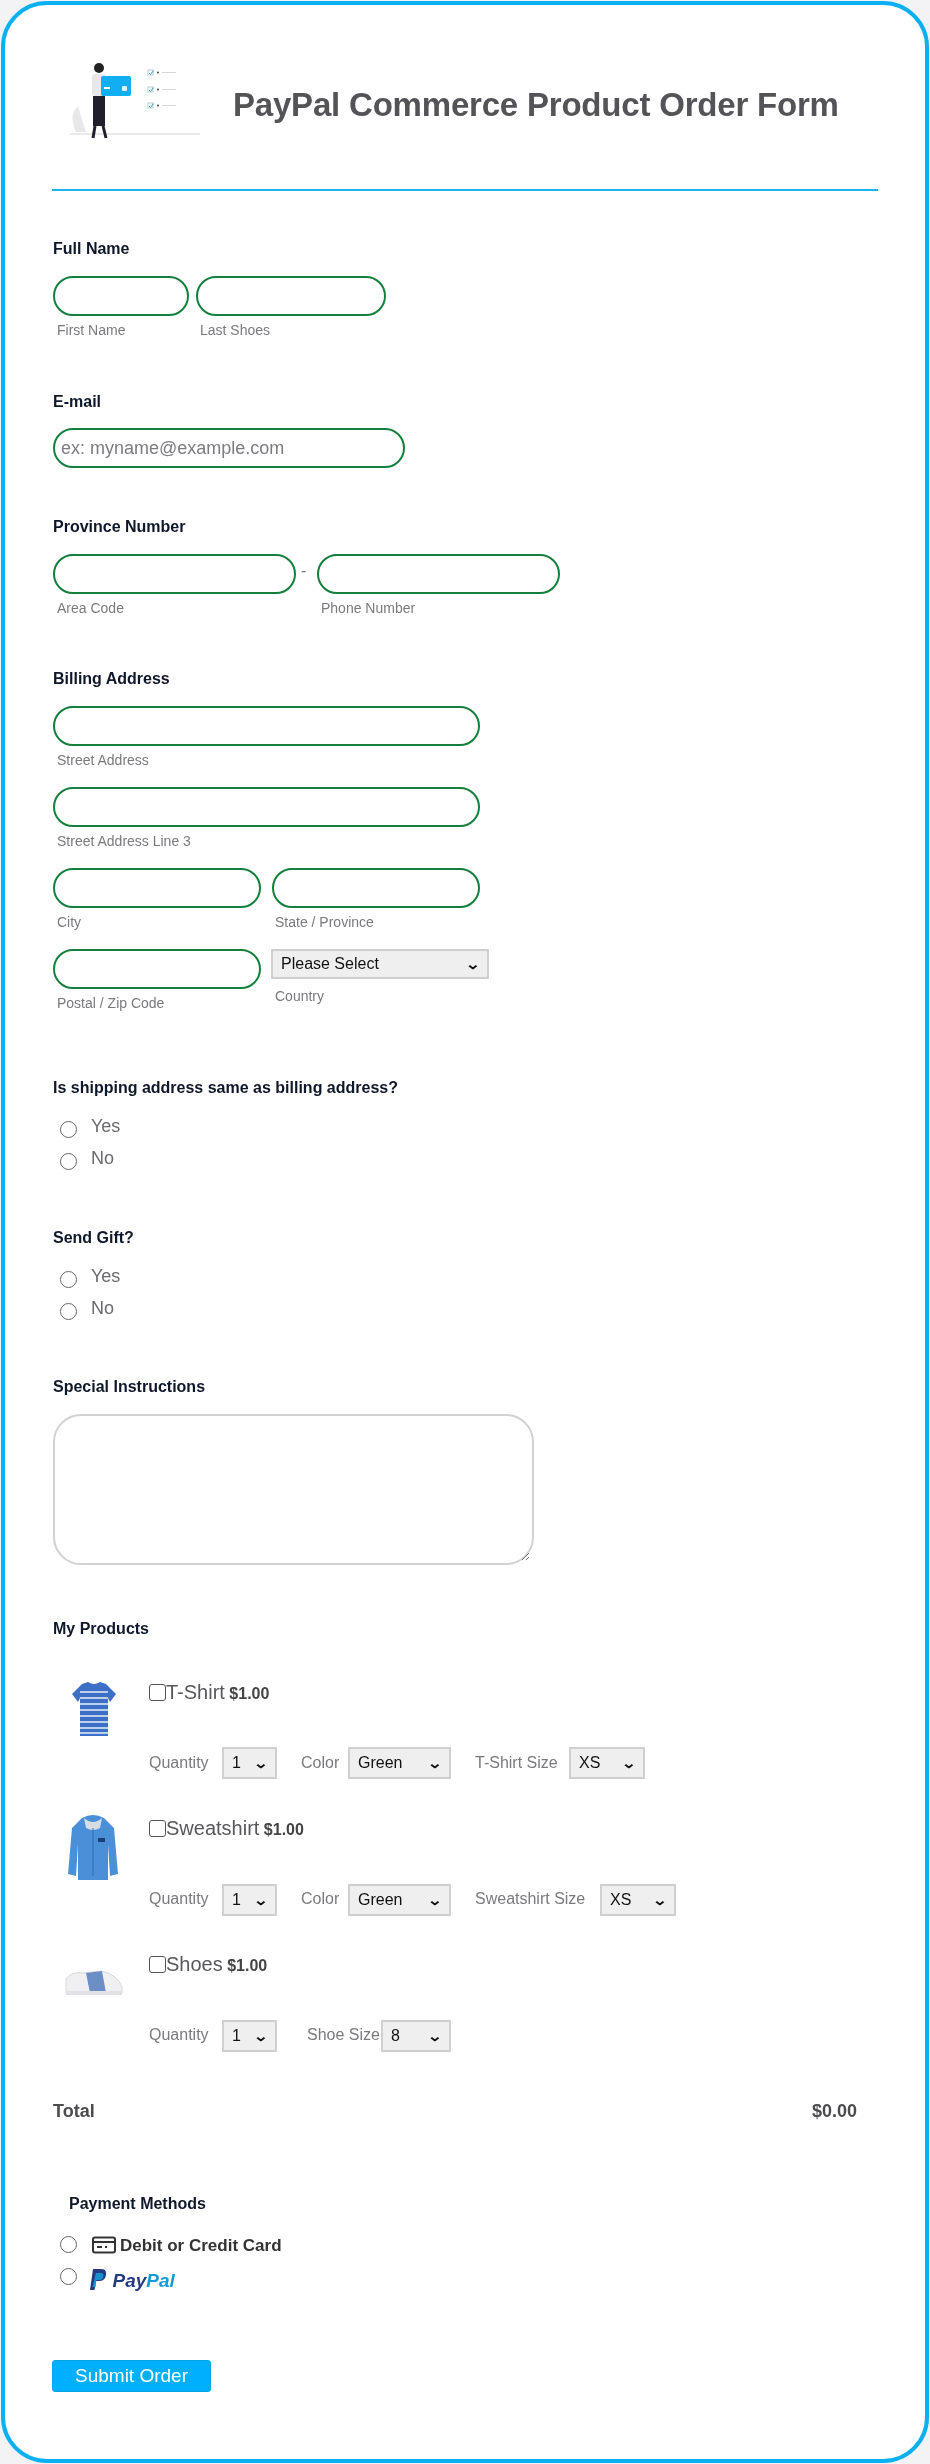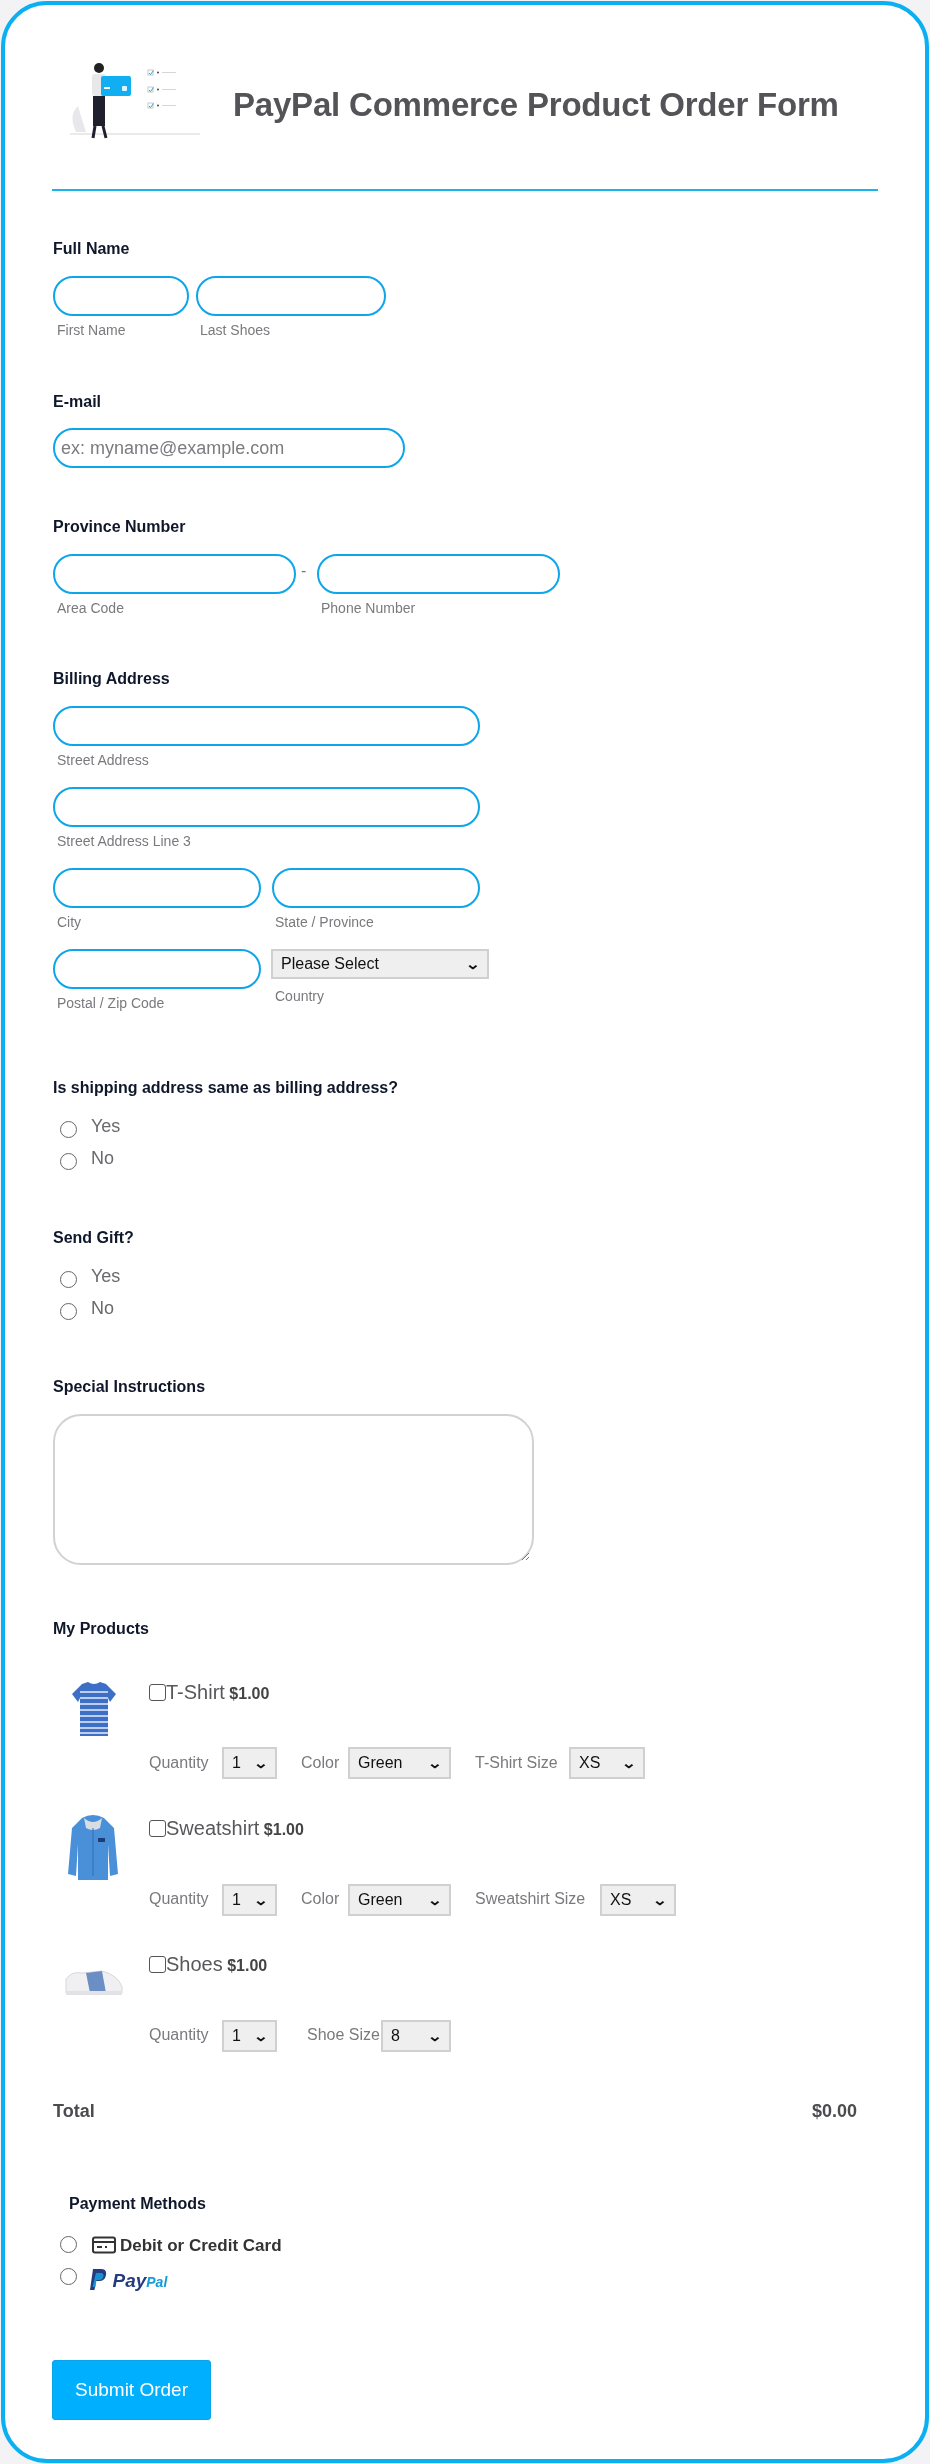--- a/index.html
+++ b/index.html
@@ -8,36 +8,36 @@
   .card {
     position: absolute; left: 1px; top: 1px; width: 928px; height: 2462px;
     background: #fff; border: 4px solid #0ab0f2; border-radius: 46px;
   }
   .abs { position: absolute; }
   .hdr-illus { left: 64px; top: 60px; width: 140px; height: 82px; }
   .title { left: 233px; top: 86px; font-size: 33px; font-weight: bold; color: #545458; letter-spacing: -0.2px; }
   .divider { left: 52px; top: 189px; width: 826px; height: 2px; background: #19b4ec; }
   .lbl { font-size: 16px; font-weight: bold; color: #0f172a; }
   .sub { font-size: 14px; color: #7a7a7e; }
-  .inp { border: 2px solid #0ea5e9; border-radius: 22px; background: #fff; height: 40px; }
+  .inp { border: 2px solid #15803d; border-radius: 22px; background: #fff; height: 40px; }
   .sel {
     border: 2px solid #d0d0d0; background: #efefef; height: 32px; font-size: 16px; color: #111;
     padding: 0 8px; display: flex; align-items: center; justify-content: space-between;
     font-family: "Liberation Sans", sans-serif;
   }
   .sel .chev { font-size: 14px; font-weight: bold; transform: scaleX(1.3); }
   .radio { width: 17px; height: 17px; border: 1.6px solid #666; border-radius: 50%; background: #fff; }
   .ropt { font-size: 18px; color: #6a6a6e; }
   .chk { width: 17px; height: 17px; border: 1.4px solid #555; border-radius: 3px; background: #fff; display: inline-block; vertical-align: -2px; }
   .pname { font-size: 20px; color: #58585c; }
   .price { font-size: 16px; font-weight: bold; color: #444; }
   .olbl { font-size: 16px; color: #7a7a7e; }
   .textarea { border: 2px solid #d2d2d4; border-radius: 28px; background: #fff; }
   .submit {
-    left: 52px; top: 2360px; width: 159px; height: 60px; background: #00b0ff; color: #fff;
+    left: 52px; top: 2360px; width: 159px; height: 32px; background: #00b0ff; color: #fff;
     font-size: 19px; border-radius: 3px; border: 1px solid #0aa4e8; display: flex; align-items: center; justify-content: center;
     font-family: "Liberation Sans", sans-serif;
   }
 </style>
 </head>
 <body>
 
 <div class="card"></div>
 
 <div class="abs hdr-illus">
@@ -232,16 +232,16 @@
       <line x1="13" y1="11" x2="15" y2="11" stroke="#333" stroke-width="2"></line>
     </svg>
 </div>
 <div class="abs" style="left:120px; top:2236px; font-size:17px; font-weight:bold; color:#333;">Debit or Credit Card</div>
 <div class="abs radio" style="left:60px; top:2268px;"></div>
 <div class="abs" style="left:88px; top:2268px;">
   <svg width="20" height="24" viewBox="0 0 20 24" style="vertical-align:-5px;">
       <path d="M5 1 H13 Q19 1 18 7 Q17 13 11 13 H8 L6.5 22 H2 Z" fill="#253b80"></path>
       <path d="M8 5 H13 Q16 5 15.4 8.5 Q14.8 12 11 12 H8.5 L7.5 19 H4.5 Z" fill="#179bd7" opacity="0.9"></path>
     </svg>
-  <span style="font-size:19px; font-weight:bold; font-style:italic; color:#253b80;">Pay</span><span style="font-size:14px; font-weight:bold; font-style:italic; color:#179bd7;">Pal</span>
+  <span style="font-size:19px; font-weight:bold; font-style:italic; color:#253b80;">Pay</span><span style="font-size:19px; font-weight:bold; font-style:italic; color:#179bd7;">Pal</span>
 </div>
 
 <div class="abs submit">Submit Order</div>
 
 </body></html>

